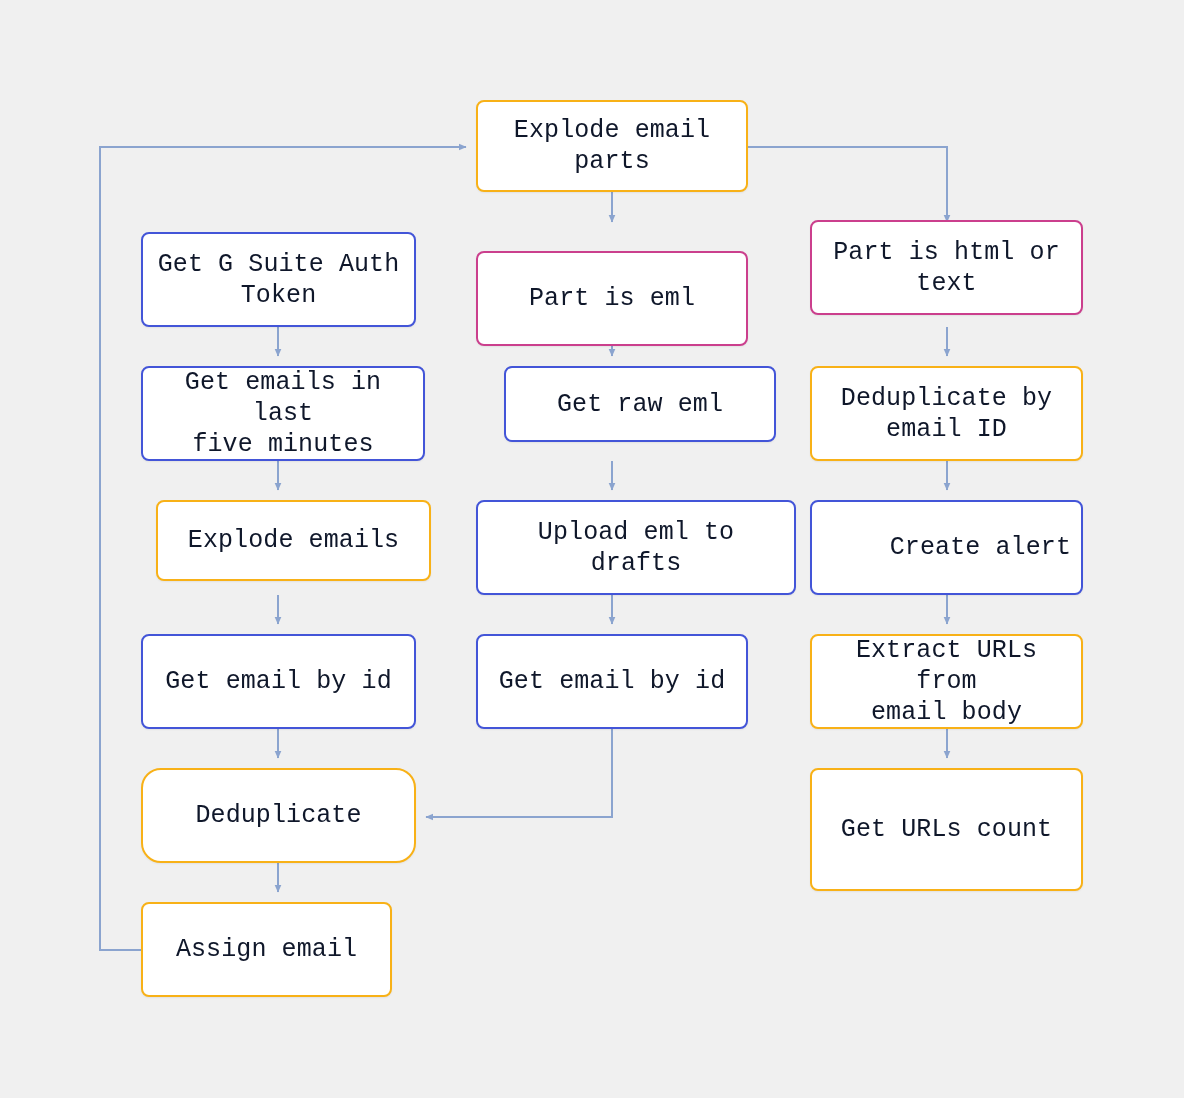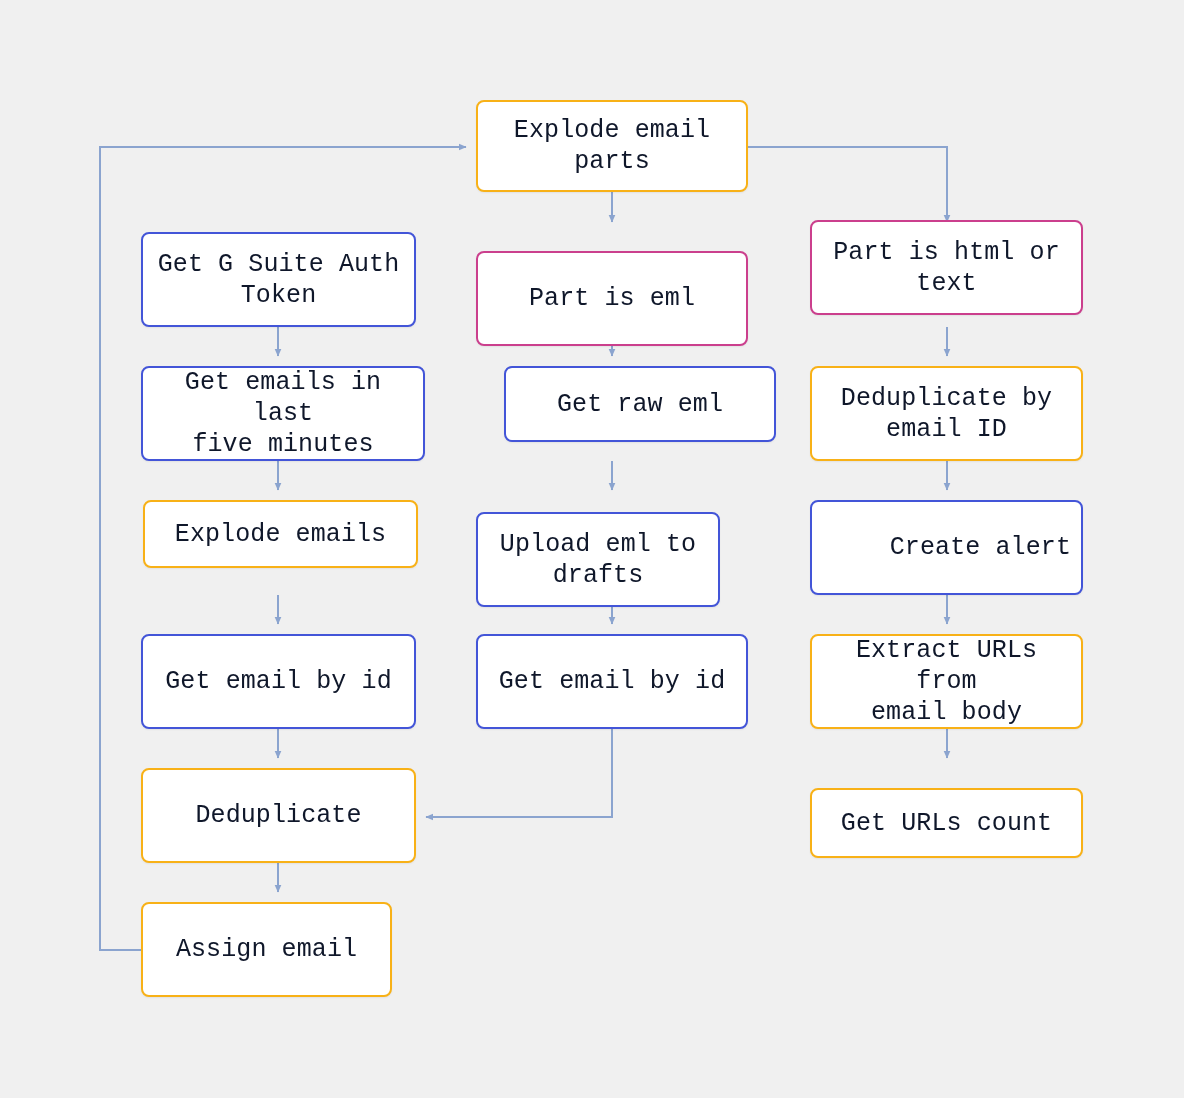--- a/index.html
+++ b/index.html
@@ -99,43 +99,43 @@
         <span class="node-label">Get emails in last
 five minutes</span>
       </div>
       <div class="node blue" style="left: 504px; top: 366px; width: 272px; height: 76px;">
         <span class="node-label">Get raw eml</span>
       </div>
       <div class="node yellow" style="left: 810px; top: 366px; width: 273px; height: 95px;">
         <span class="node-label">Deduplicate by
 email ID</span>
       </div>
-      <div class="node yellow" style="left: 143px; top: 500px; width: 275px; height: 68px;">
+      <div class="node yellow" style="left: 156px; top: 500px; width: 275px; height: 81px;">
         <span class="node-label">Explode emails</span>
       </div>
-      <div class="node blue" style="left: 476px; top: 512px; width: 244px; height: 95px;">
+      <div class="node blue" style="left: 476px; top: 500px; width: 320px; height: 95px;">
         <span class="node-label">Upload eml to drafts</span>
       </div>
       <div class="node blue" style="left: 810px; top: 500px; width: 273px; height: 95px; justify-content: flex-end;">
         <span class="node-label">Create alert</span>
       </div>
       <div class="node blue" style="left: 141px; top: 634px; width: 275px; height: 95px;">
         <span class="node-label">Get email by id</span>
       </div>
       <div class="node blue" style="left: 476px; top: 634px; width: 272px; height: 95px;">
         <span class="node-label">Get email by id</span>
       </div>
       <div class="node yellow" style="left: 810px; top: 634px; width: 273px; height: 95px;">
         <span class="node-label">Extract URLs from
 email body</span>
       </div>
-      <div class="node yellow" style="left: 141px; top: 768px; width: 275px; height: 95px;">
+      <div class="node yellow" style="left: 141px; top: 768px; width: 275px; height: 95px; border-radius: 20px;">
         <span class="node-label">Deduplicate</span>
       </div>
-      <div class="node yellow" style="left: 810px; top: 768px; width: 273px; height: 70px; margin-top: 20px;">
+      <div class="node yellow" style="left: 810px; top: 768px; width: 273px; height: 123px;">
         <span class="node-label">Get URLs count</span>
       </div>
       <div class="node yellow" style="left: 141px; top: 902px; width: 251px; height: 95px;">
         <span class="node-label">Assign email</span>
       </div>
     </div>
 
 </div>
 
 </body></html>

